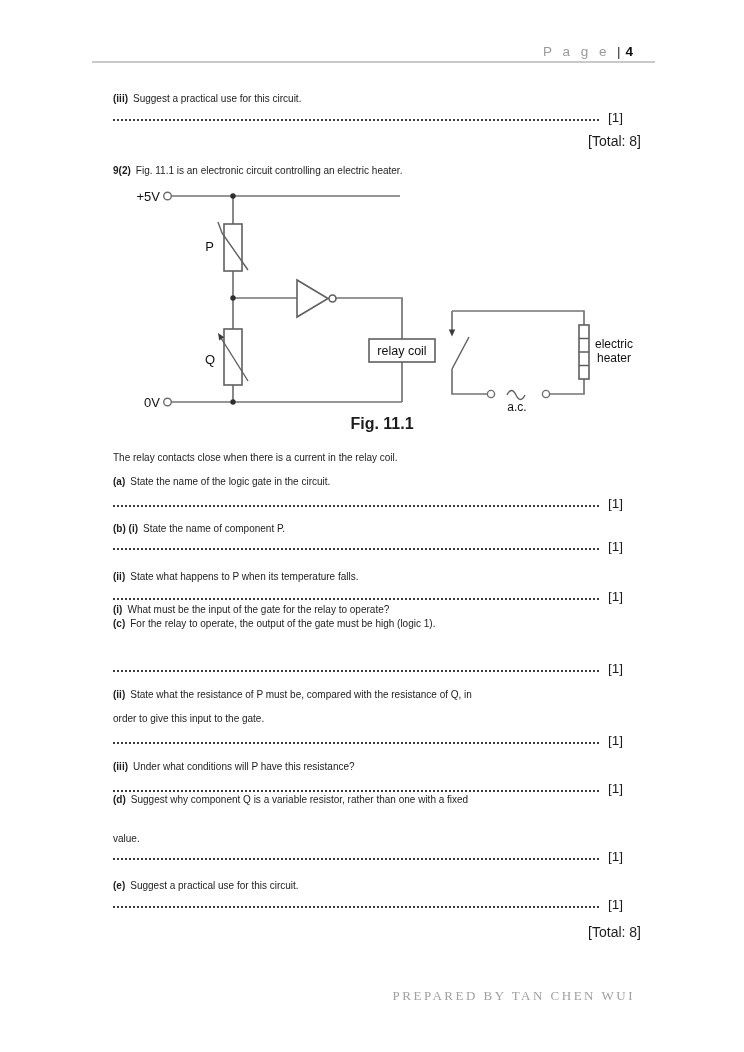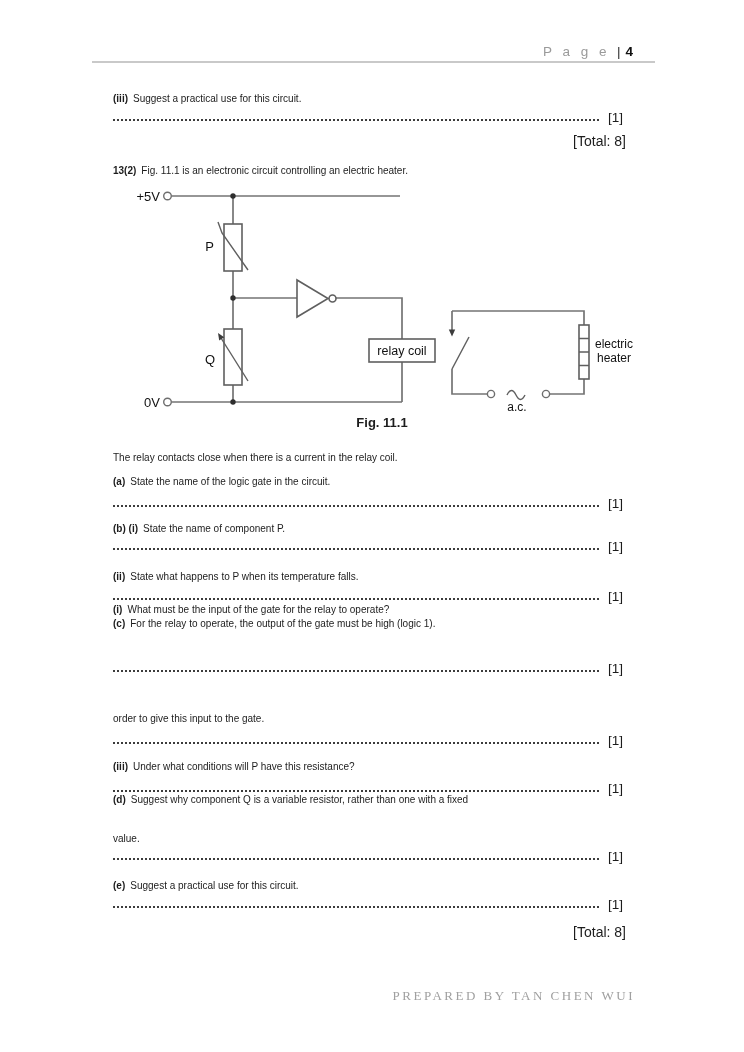--- a/index.html
+++ b/index.html
@@ -9,30 +9,30 @@
     font-family:"Liberation Sans", sans-serif; color:#1c1c1c;
   }
   .hdr { position:absolute; top:44px; right:111px; font-size:13.5px; white-space:nowrap; }
   .hdr .pg-word { color:#9a9a9a; letter-spacing:3.5px; margin-right:7px; }
   .hdr .pg-sep  { color:#2b2b2b; margin-right:5px; font-weight:400; }
   .hdr .pg-num  { color:#111; font-weight:700; }
   .hdr-rule { position:absolute; top:61px; left:92px; width:563px; height:1.5px; background:#c9c9c9; }
 
   .row  { position:absolute; left:113px; width:530px; font-size:10px; line-height:20px; white-space:nowrap; }
   .lbl  { font-weight:700; margin-right:5px; }
-  .rrow { position:absolute; right:118px; font-size:14px; line-height:20px; white-space:nowrap; text-align:center; }
+  .rrow { position:absolute; right:103px; font-size:14px; line-height:20px; white-space:nowrap; text-align:center; }
 
   .dotrow { position:absolute; left:113px; width:510px; height:18px; display:flex; align-items:flex-end; }
   .leader { flex:1 1 auto; border-bottom:2px dotted #3c3c3c; margin-bottom:4px; }
   .mark   { flex:0 0 auto; margin-left:9px; font-size:13.5px; }
 
   .fig-svg { position:absolute; left:125px; top:183px; }
   .fig-svg text { font-family:"Liberation Sans", sans-serif; fill:#111; }
   .caption { position:absolute; left:282px; top:415px; width:200px; text-align:center;
-             font-size:13px; font-weight:700; }
+             font-size:16px; font-weight:700; }
 
   .footer { position:absolute; top:988px; right:109px; font-size:13px; color:#a0a0a0;
             letter-spacing:2.5px; font-family:Liberation Serif, serif; }
 
   .wire   { stroke:#747474; stroke-width:1.7; fill:none; }
   .comp   { stroke:#5f5f5f; stroke-width:1.6; fill:#ffffff; }
   .thin   { stroke:#5f5f5f; stroke-width:1.4; fill:none; }
   .node   { fill:#2e2e2e; }
   .term   { stroke:#6e6e6e; stroke-width:1.4; fill:#ffffff; }
   .arrowf { fill:#3c3c3c; }
@@ -50,21 +50,21 @@
   <div class="row" style="top:89px">
     <span class="lbl">(iii)</span><span>Suggest a practical use for this circuit.</span>
   </div>
   <div class="dotrow" style="top:107px">
     <span class="leader"></span>
     <span class="mark">[1]</span>
   </div>
   <div class="rrow" style="top:131px">[Total: 8]</div>
 
   <div class="row" style="top:161px">
-    <span class="lbl">13(2)</span><span>Fig. 11.1 is an electronic circuit controlling an electric heater.</span>
+    <span class="lbl">9(2)</span><span>Fig. 11.1 is an electronic circuit controlling an electric heater.</span>
   </div>
 
   <svg class="fig-svg" width="545" height="235" viewBox="125 183 545 235">
 
     <text x="160" y="201" font-size="13" text-anchor="end">+5V</text>
     <circle class="term" cx="167.5" cy="196" r="3.8"></circle>
     <text x="160" y="407" font-size="13" text-anchor="end">0V</text>
     <circle class="term" cx="167.5" cy="402" r="3.8"></circle>
 
     <path class="wire" d="
@@ -149,20 +149,23 @@
   </div>
 
   <div class="row" style="top:600px">
     <span class="lbl">(i)</span><span>What must be the input of the gate for the relay to operate?</span>
   </div>
   <div class="dotrow" style="top:658px">
     <span class="leader"></span>
     <span class="mark">[1]</span>
   </div>
 
+  <div class="row" style="top:685px">
+    <span class="lbl">(ii)</span><span>State what the resistance of P must be, compared with the resistance of Q, in</span>
+  </div>
   <div class="row" style="top:709px">order to give this input to the gate.</div>
   <div class="dotrow" style="top:730px">
     <span class="leader"></span>
     <span class="mark">[1]</span>
   </div>
 
   <div class="row" style="top:757px">
     <span class="lbl">(iii)</span><span>Under what conditions will P have this resistance?</span>
   </div>
   <div class="dotrow" style="top:778px">

